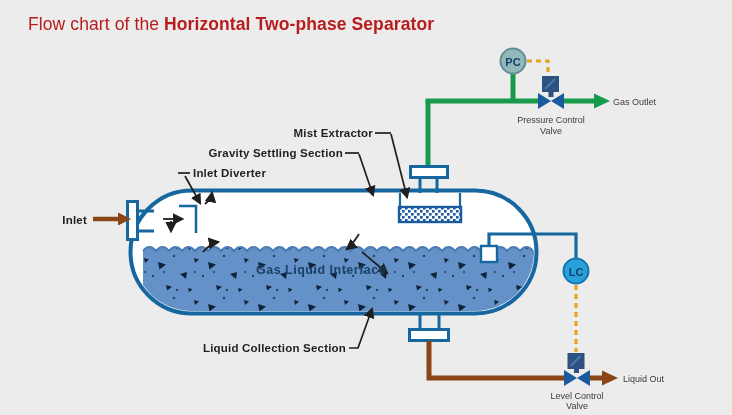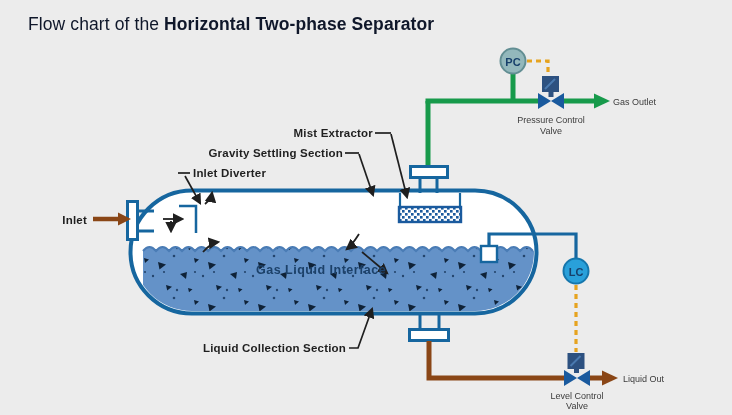--- a/index.html
+++ b/index.html
@@ -1,18 +1,18 @@
 <!DOCTYPE html>
 <html><head>
 <meta charset="utf-8">
 <style>
   html,body{margin:0;padding:0;}
   body{background:#ececec;font-family:"Liberation Sans",sans-serif;}
   .stage{position:relative;width:732px;height:415px;background:#ececec;overflow:hidden;}
-  .title{position:absolute;left:28px;top:14px;font-size:17.5px;color:#0f172a;letter-spacing:.1px;}
+  .title{position:absolute;left:28px;top:14px;font-size:17.5px;color:#b91c1c;letter-spacing:.1px;}
   .title .bold{font-weight:700;}
   svg{position:absolute;left:0;top:0;}
   text{font-family:"Liberation Sans",sans-serif;}
   .lbl{font-size:11.5px;font-weight:700;fill:#1f1f1f;letter-spacing:.2px;}
   .small-lbl{font-size:9px;fill:#3c3c3c;}
   .tag{font-size:11px;font-weight:700;fill:#17406b;}
   .iface{font-size:12.5px;font-weight:600;fill:#1c4169;letter-spacing:.5px;}
 </style>
 </head>
 <body>

